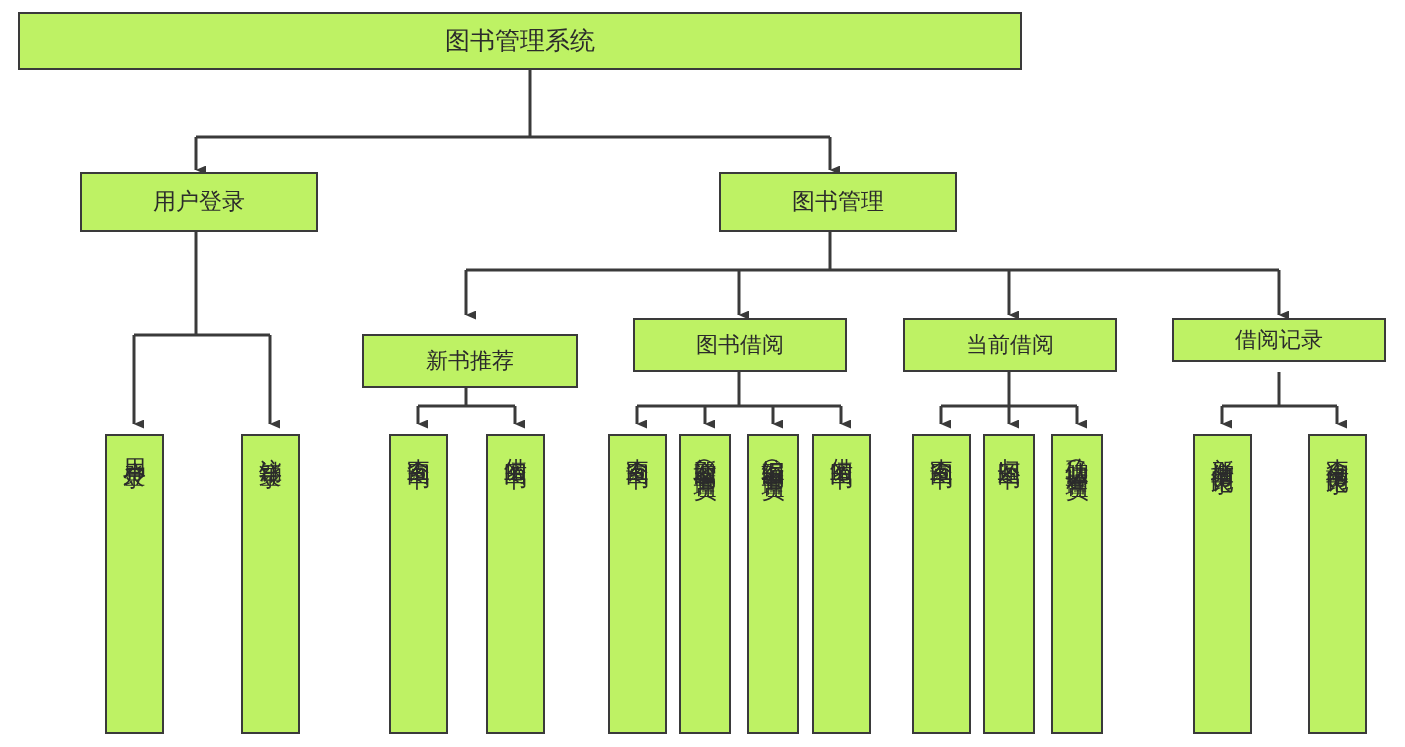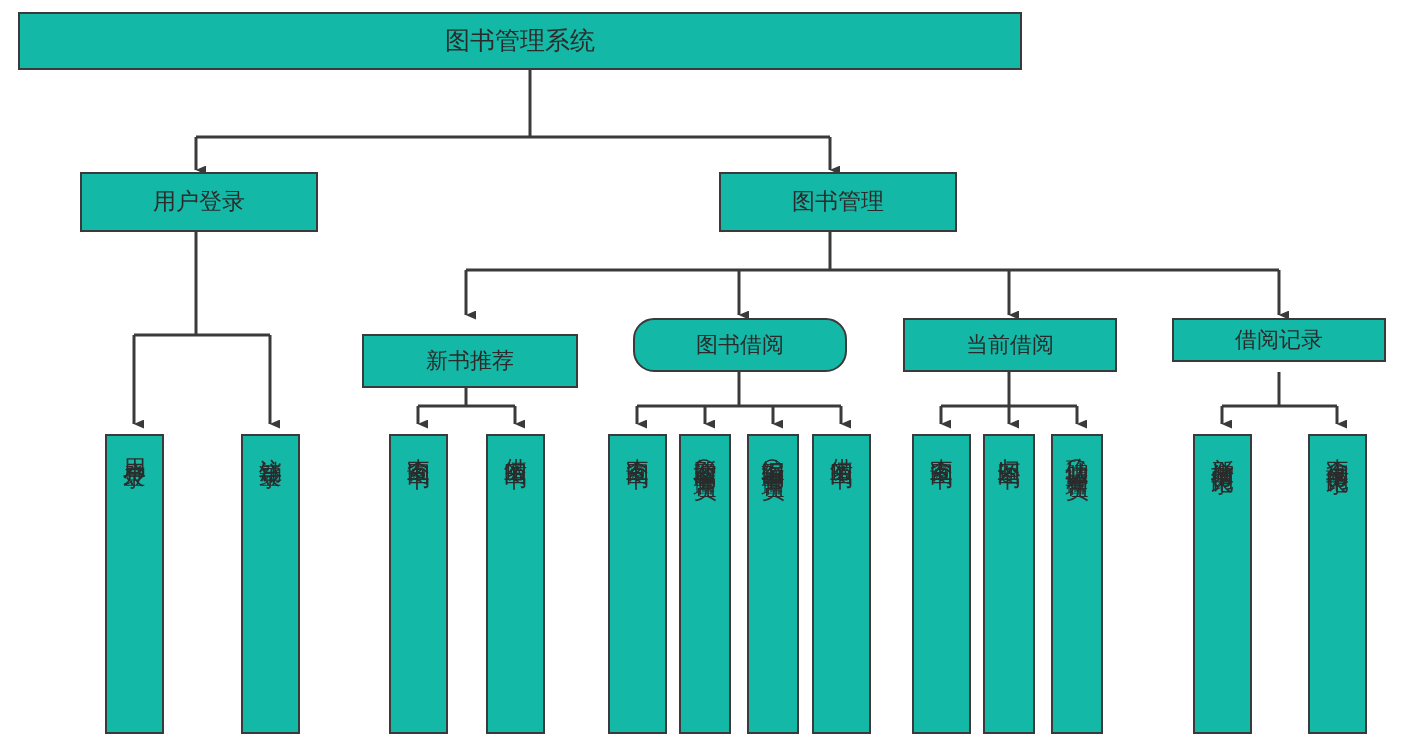--- a/index.html
+++ b/index.html
@@ -22,21 +22,21 @@
     position: absolute;
     left: 0;
     top: 0;
     width: 1405px;
     height: 747px;
     pointer-events: none;
   }
   .node {
     position: absolute;
     box-sizing: border-box;
-    background: #14b8a6;
+    background: #bef264;
     border: 2px solid #3a3a3a;
     display: flex;
     align-items: center;
     justify-content: center;
     color: #2b2b2b;
   }
   .node .node-label {
     display: block;
     text-align: center;
     line-height: 1.18;
@@ -143,21 +143,21 @@
   <div class="node branch horiz" style="left:80px; top:172px; width:238px; height:60px;">
     <span class="node-label">用户登录</span>
   </div>
   <div class="node branch horiz" style="left:719px; top:172px; width:238px; height:60px;">
     <span class="node-label">图书管理</span>
   </div>
 
   <div class="node section horiz" style="left:362px; top:318px; width:216px; height:54px;margin-top:16px;">
     <span class="node-label">新书推荐</span>
   </div>
-  <div class="node section horiz" style="left:633px; top:318px; width:214px; height:54px;border-radius:21px;">
+  <div class="node section horiz" style="left:633px; top:318px; width:214px; height:54px;">
     <span class="node-label">图书借阅</span>
   </div>
   <div class="node section horiz" style="left:903px; top:318px; width:214px; height:54px;">
     <span class="node-label">当前借阅</span>
   </div>
   <div class="node section horiz" style="left:1172px; top:318px; width:214px; height:44px;">
     <span class="node-label">借阅记录</span>
   </div>
 
   <div class="node leaf" style="left:105px; top:434px; width:59px; height:300px;">

